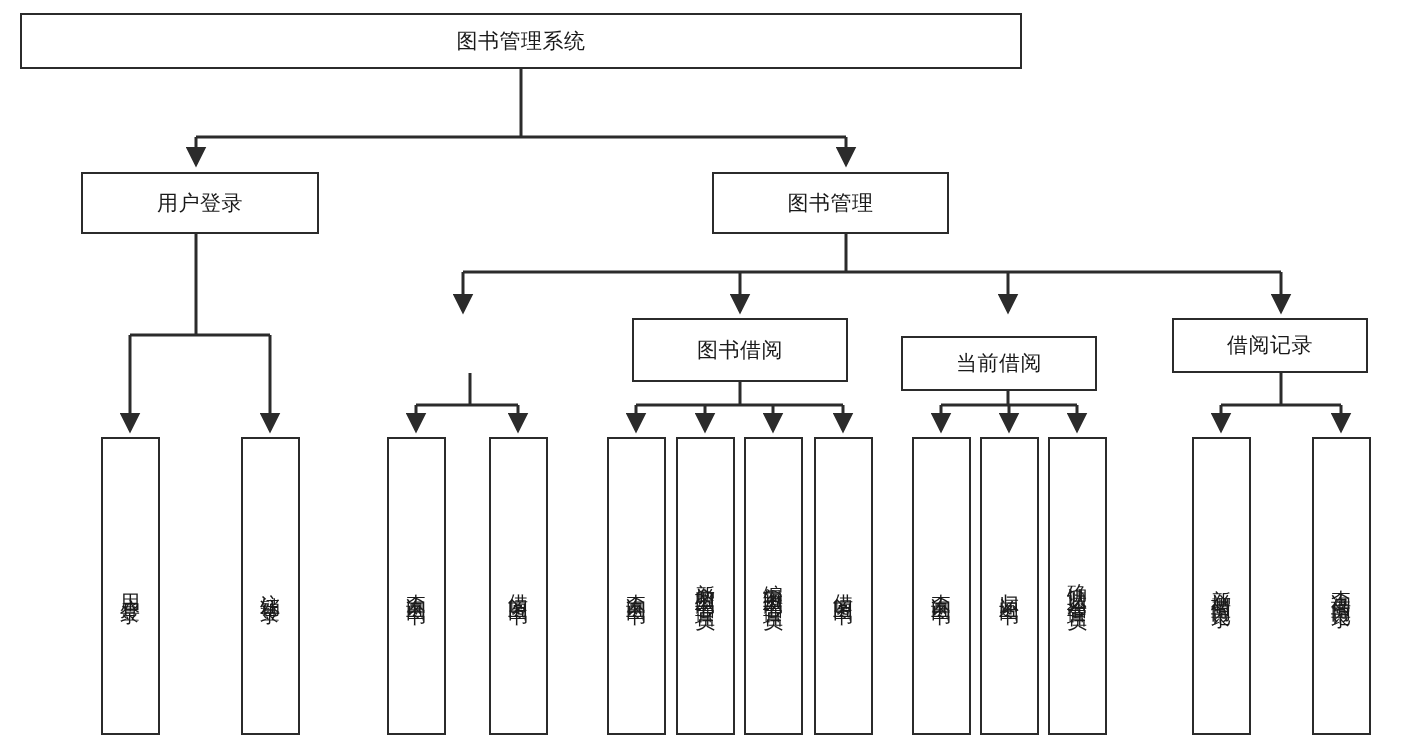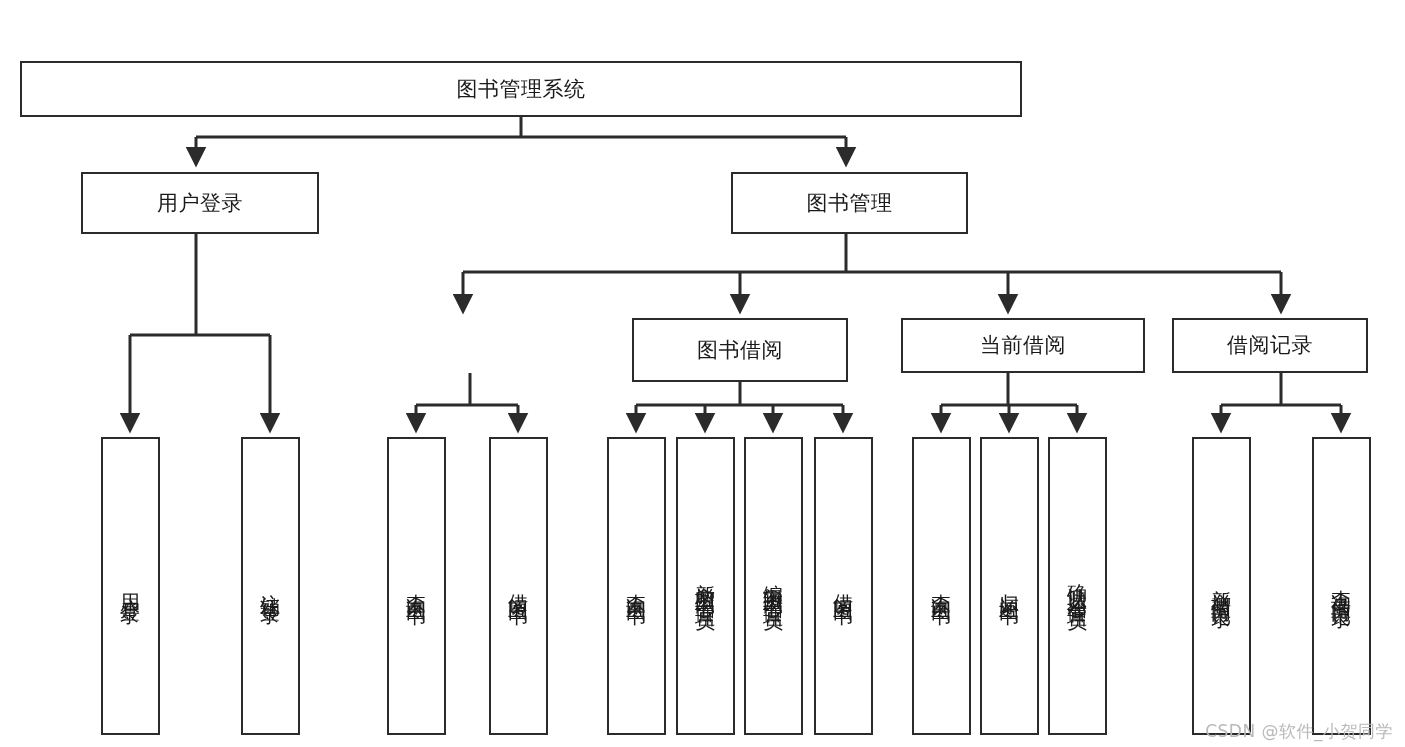--- a/index.html
+++ b/index.html
@@ -110,38 +110,38 @@
       <path d="M 1009 405 L 1009 430" marker-end="url(#arrow)"></path>
       <path d="M 1077 405 L 1077 430" marker-end="url(#arrow)"></path>
 
       <path d="M 1281 373 L 1281 405"></path>
       <path d="M 1221 405 L 1341 405"></path>
       <path d="M 1221 405 L 1221 430" marker-end="url(#arrow)"></path>
       <path d="M 1341 405 L 1341 430" marker-end="url(#arrow)"></path>
     </g>
   </svg>
 
-  <div class="node" style="left:20px; top:13px; width:1002px; height:56px;margin-top:48px;">
+  <div class="node" style="left:20px; top:13px; width:1002px; height:56px;">
     <span class="node-label">图书管理系统</span>
   </div>
 
   <div class="node" style="left:81px; top:172px; width:238px; height:62px;">
     <span class="node-label">用户登录</span>
   </div>
 
-  <div class="node" style="left:712px; top:172px; width:237px; height:62px;margin-left:19px;">
+  <div class="node" style="left:712px; top:172px; width:237px; height:62px;">
     <span class="node-label">图书管理</span>
   </div>
 
 
   <div class="node" style="left:632px; top:318px; width:216px; height:64px;">
     <span class="node-label">图书借阅</span>
   </div>
 
-  <div class="node" style="left:901px; top:318px; width:244px; height:55px;">
+  <div class="node" style="left:901px; top:336px; width:196px; height:55px;">
     <span class="node-label">当前借阅</span>
   </div>
 
   <div class="node" style="left:1172px; top:318px; width:196px; height:55px;">
     <span class="node-label">借阅记录</span>
   </div>
 
   <div class="node vertical" style="left:101px; top:437px; width:59px; height:298px;">
     <span class="node-label">用户登录</span>
   </div>
@@ -187,15 +187,14 @@
   </div>
 
   <div class="node vertical" style="left:1192px; top:437px; width:59px; height:298px;">
     <span class="node-label">新增借阅记录</span>
   </div>
 
   <div class="node vertical" style="left:1312px; top:437px; width:59px; height:298px;">
     <span class="node-label">查询借阅记录</span>
   </div>
 
-  <div class="watermark">CSDN @软件_小贺同学</div>
 
 </div>
 
 </body></html>

